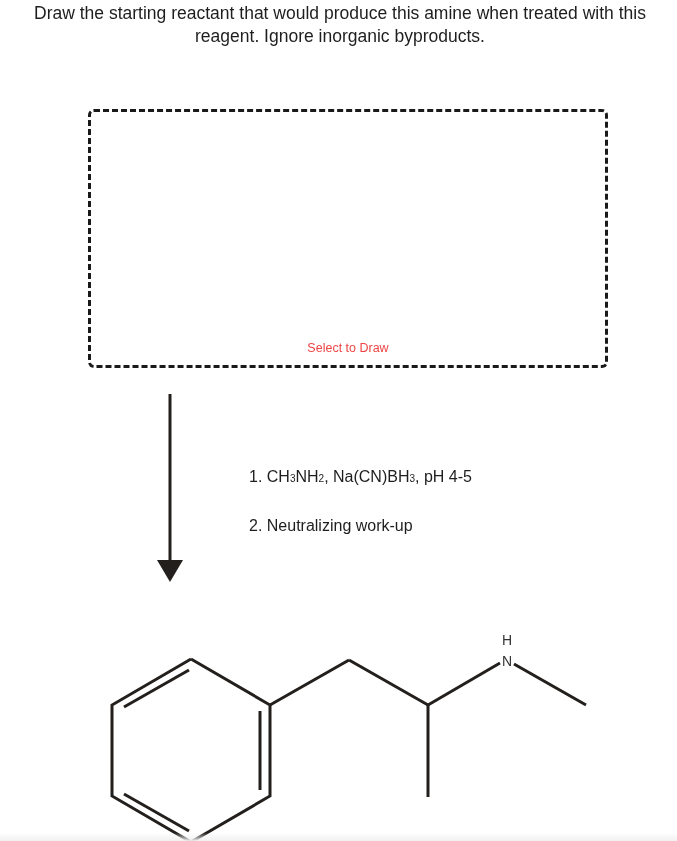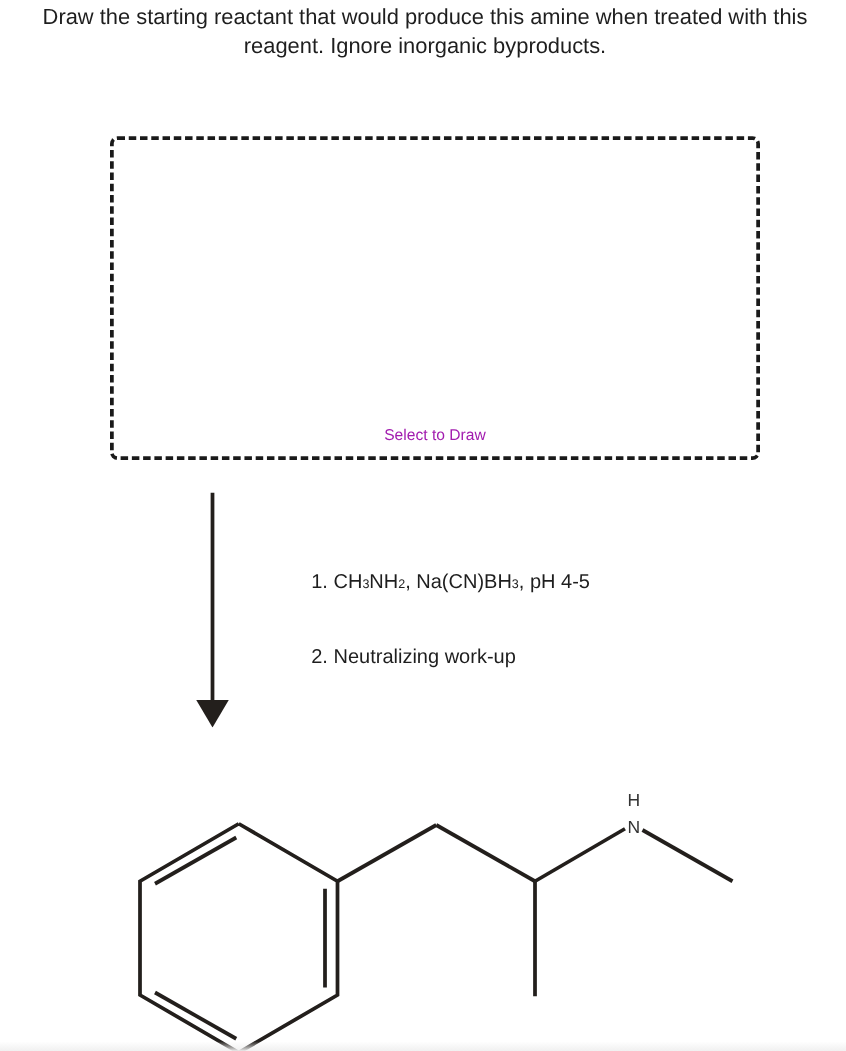--- a/index.html
+++ b/index.html
@@ -37,36 +37,36 @@
       border-radius: 6px;
       cursor: pointer;
     }
     .draw-label {
       position: absolute;
       left: 0;
       right: 0;
       top: 229px;
       text-align: center;
       font-size: 12.5px;
-      color: #a21caf;
+      color: #ef4444;
     }
     .arrow {
       position: absolute;
       left: 156px;
       top: 394px;
       width: 28px;
       height: 188px;
     }
     .reagents {
       position: absolute;
       left: 249px;
       font-size: 16px;
       color: #1e1e1e;
     }
-    .reagents.r1 { top: 457px; }
+    .reagents.r1 { top: 468px; }
     .reagents.r2 { top: 517px; }
     .reagents sub {
       font-size: 10px;
       vertical-align: baseline;
       position: relative;
       top: 0px;
     }
     .molecule {
       position: absolute;
       left: 0;

